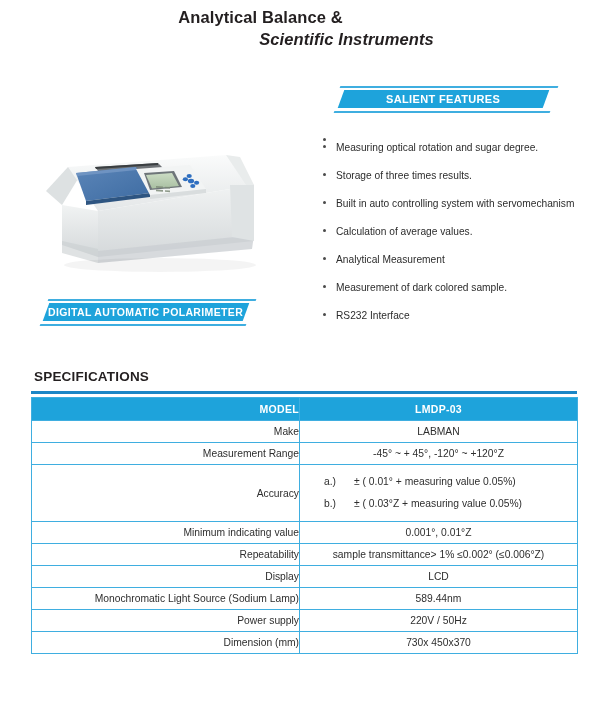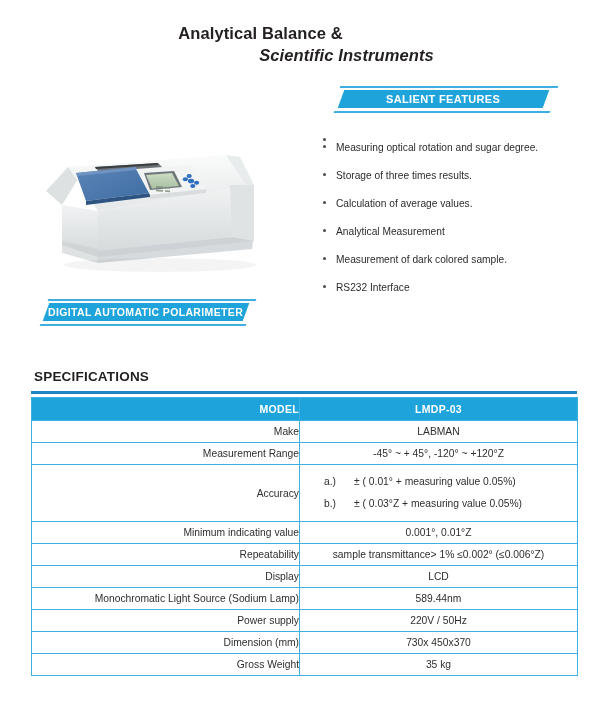--- a/index.html
+++ b/index.html
@@ -9,21 +9,21 @@
     background: #ffffff;
     font-family: "Liberation Sans", sans-serif;
     color: #231f20;
     overflow: hidden;
   }
   .page { position: relative; width: 607px; height: 705px; }
 
   
   .title-block {
     position: absolute;
-    left: 0; top: 22px;
+    left: 0; top: 6px;
     width: 607px;
     text-align: center;
   }
   .title-line {
     font-size: 16.5px;
     font-weight: bold;
     letter-spacing: 0.1px;
     line-height: 22px;
     color: #231f20;
   }
@@ -245,20 +245,21 @@
     <div class="banner-body">
       <span class="banner-text">SALIENT FEATURES</span>
     </div>
     <div class="banner-rule bottom"></div>
   </div>
 
   <ul class="features">
     <li><span class="bullet"></span></li>
     <li><span class="bullet"></span><span>Measuring optical rotation and sugar degree.</span></li>
     <li><span class="bullet"></span><span>Storage of three times results.</span></li>
+    <li><span class="bullet"></span><span>Built in auto controlling system with servomechanism</span></li>
     <li><span class="bullet"></span><span>Calculation of average values.</span></li>
     <li><span class="bullet"></span><span>Analytical Measurement</span></li>
     <li><span class="bullet"></span><span>Measurement of dark colored sample.</span></li>
     <li><span class="bullet"></span><span>RS232 Interface</span></li>
   </ul>
 
   <div class="spec-heading">SPECIFICATIONS</div>
   <div class="table-top-rule"></div>
 
   <table class="spec-table">
@@ -307,20 +308,16 @@
         <td class="c-value">589.44nm</td>
       </tr>
       <tr>
         <td class="c-label">Power supply</td>
         <td class="c-value">220V / 50Hz</td>
       </tr>
       <tr>
         <td class="c-label"> Dimension        (mm)</td>
         <td class="c-value">730x 450x370</td>
       </tr>
-      <tr>
-        <td class="c-label">Gross Weight</td>
-        <td class="c-value">35 kg</td>
-      </tr>
     </tbody>
   </table>
 
 </div>
 
 </body></html>

